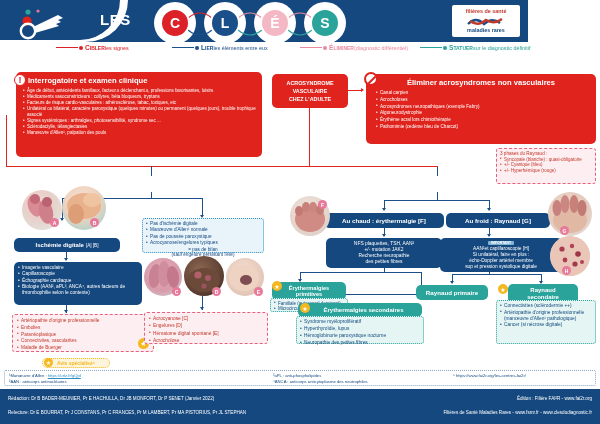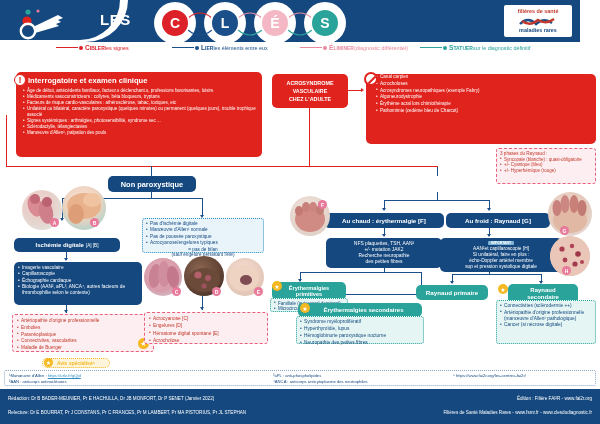--- a/index.html
+++ b/index.html
@@ -10,21 +10,21 @@
     background:#ffffff;
     position:relative;
     overflow:hidden;
     font-size:4.6px;
     color:#1a3f6f;
   }
   .page { position:relative; width:600px; height:424px; }
 
   
   .header {
-    position:absolute; left:0; top:0; width:580px; height:42px;
+    position:absolute; left:0; top:0; width:528px; height:42px;
     background:#14487f;
   }
   .hdr-white-wedge{
     position:absolute; left:0; top:0; width:128px; height:42px;
     background:#ffffff;
     border-radius:0 0 70px 0;
   }
   .hdr-blue-wedge{
     position:absolute; left:0; top:0; width:120px; height:40px;
     background:#14487f;
@@ -261,43 +261,41 @@
 
   <div class="ln-red" style="left:348px; top:90px; width:14px; height:1.1px;"></div>
   <div class="arrow-r" style="left:361px; top:87.5px;"></div>
 
   <div class="ln-red" style="left:309px; top:108px; width:1.1px; height:58px;"></div>
 
   <div class="ln-red" style="left:6px; top:166px; width:304px; height:1.1px;"></div>
   <div class="ln-red" style="left:6px; top:115px; width:1.1px; height:52px;"></div>
 
   <div class="box red-box" style="left:366px; top:74px; width:230px; height:70px;">
+    <div class="box-title" style="font-size:7.6px; margin:4px 0 3px 0;">Éliminer acrosyndromes non vasculaires</div>
     <ul class="b" style="margin:0 6px 0 10px; font-size:4.6px; line-height:1.42;">
       <li>Canal carpien</li>
       <li>Acrocholoses</li>
       <li>Acrosyndromes neuropathiques (exemple Fabry)</li>
       <li>Algoneurodystrophie</li>
       <li>Érythème acral lors chimiothérapie</li>
       <li>Pathomimie (œdème bleu de Charcot)</li>
     </ul>
   </div>
   <div class="nosign" style="left:364px; top:72px;"></div>
 
   <div class="box pinkdash" style="left:496px; top:148px; width:100px; height:36px; padding:2px 3px;">
     <div style="font-size:4.6px; margin-bottom:.5px;">3 phases du Raynaud :</div>
     <ul class="b" style="font-size:4.5px; line-height:1.22;">
       <li>Syncopale (blanche) : quasi-obligatoire</li>
       <li>+/- Cyanique (bleu)</li>
       <li>+/- Hyperhémique (rouge)</li>
     </ul>
   </div>
 
-  <div class="box darkblue-box" style="left:108px; top:176px; width:88px; height:16px; display:flex; align-items:center; justify-content:center;">
-    <span style="font-size:7.4px; font-weight:bold;">Non paroxystique</span>
-  </div>
   <div class="ln" style="left:151px; top:166px; width:1.1px; height:10px;"></div>
 
   <div class="ln" style="left:62px; top:198px; width:141px; height:1.1px;"></div>
   <div class="ln" style="left:151px; top:192px; width:1.1px; height:7px;"></div>
   <div class="ln" style="left:62px; top:198px; width:1.1px; height:22px;"></div>
   <div class="arrow-d" style="left:59.5px; top:218px;"></div>
   <div class="ln" style="left:202px; top:198px; width:1.1px; height:18px;"></div>
   <div class="arrow-d" style="left:199.5px; top:215px;"></div>
 
   <div class="photo" style="left:22px; top:190px; width:40px; height:40px; background:radial-gradient(circle at 40% 35%, #f0d8d4 0%, #e8cfc9 40%, #dfe9e3 100%);">

